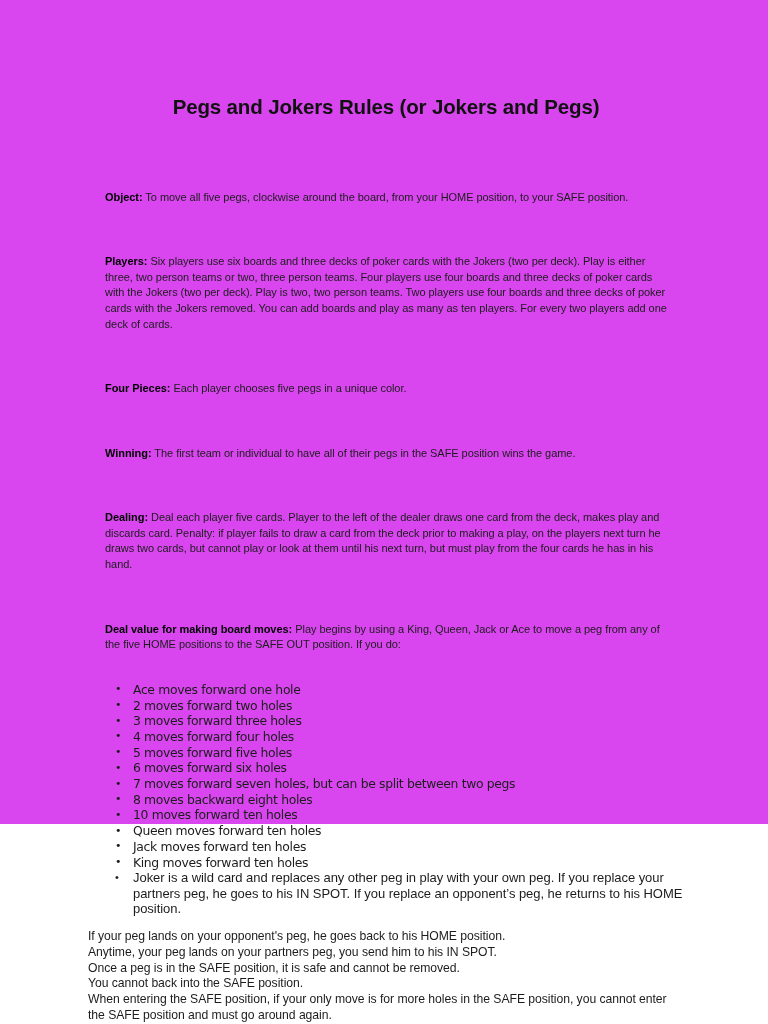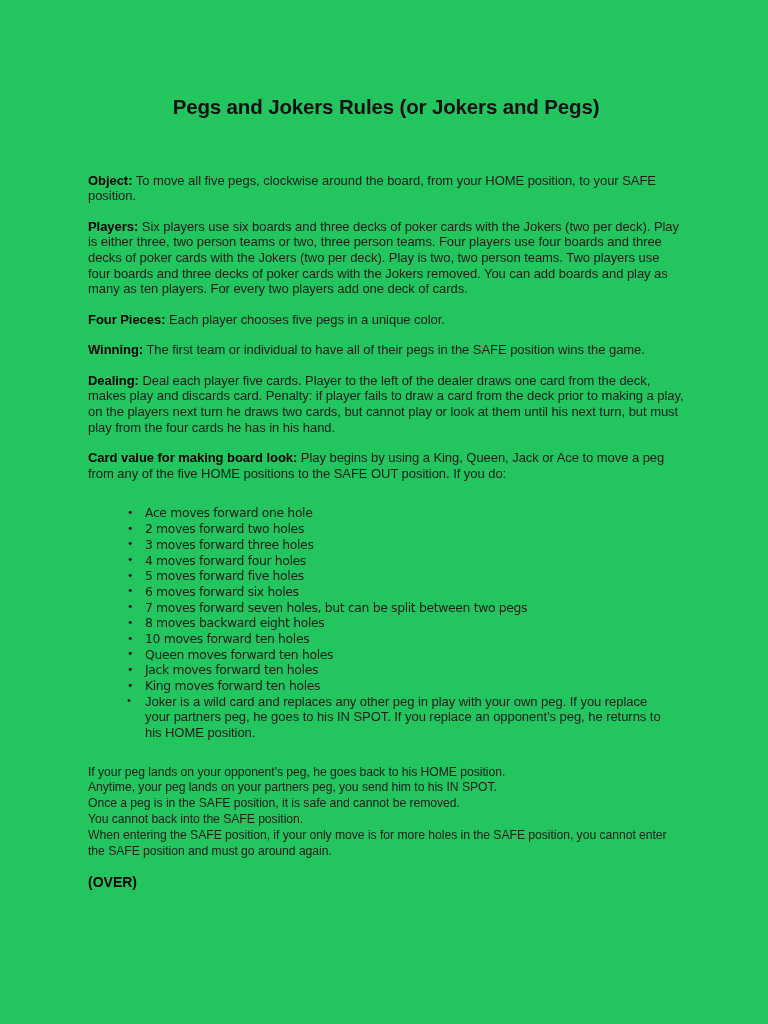--- a/index.html
+++ b/index.html
@@ -12,22 +12,22 @@
     width: 768px;
     height: 1024px;
     font-family: "Liberation Sans", sans-serif;
     color: #000000;
     overflow: hidden;
   }
 
   .page {
     position: relative;
     width: 768px;
-    height: 1024px;
-    background: #22c55e;
+    height: 824px;
+    background: #d946ef;
     box-sizing: border-box;
   }
 
   .content {
     position: absolute;
     left: 88px;
     top: 0;
     width: 596px;
   }
 
@@ -37,41 +37,41 @@
     text-align: center;
     font-size: 20.5px;
     font-weight: bold;
     letter-spacing: -0.15px;
     line-height: 1.1;
     padding-top: 96px;
     color: #111111;
   }
 
   .para {
-    font-size: 13px;
+    font-size: 11px;
     line-height: 15.6px;
     color: #1c1c1c;
     text-align: left;
-    margin: 0;
+    margin: 17px;
     letter-spacing: -0.05px;
   }
 
   .lead {
     font-weight: bold;
     color: #000000;
   }
 
   .gap-title   { height: 54px; }
   .gap-para    { height: 15px; }
   .gap-list    { height: 12px; }
   .gap-after-list { height: 12px; }
   .gap-over    { height: 16px; }
 
   ul.moves {
-    margin: 12px;
+    margin: 0;
     padding: 0;
     list-style: none;
   }
 
   ul.moves li {
     position: relative;
     padding-left: 45px;
     font-size: 12.4px;
     line-height: 15.7px;
     color: #1c1c1c;
@@ -130,21 +130,21 @@
 
     <p class="para"><span class="lead">Four Pieces:</span><span> Each player chooses five pegs in a unique color.</span></p>
     <div class="gap-para"></div>
 
     <p class="para"><span class="lead">Winning:</span><span> The first team or individual to have all of their pegs in the SAFE position wins the game.</span></p>
     <div class="gap-para"></div>
 
     <p class="para"><span class="lead">Dealing:</span><span> Deal each player five cards. Player to the left of the dealer draws one card from the deck, makes play and discards card. Penalty: if player fails to draw a card from the deck prior to making a play, on the players next turn he draws two cards, but cannot play or look at them until his next turn, but must play from the four cards he has in his hand.</span></p>
     <div class="gap-para"></div>
 
-    <p class="para"><span class="lead">Card value for making board look:</span><span> Play begins by using a King, Queen, Jack or Ace to move a peg from any of the five HOME positions to the SAFE OUT position. If you do:</span></p>
+    <p class="para"><span class="lead">Deal value for making board moves:</span><span> Play begins by using a King, Queen, Jack or Ace to move a peg from any of the five HOME positions to the SAFE OUT position. If you do:</span></p>
 
     <div class="gap-list"></div>
 
     <ul class="moves">
       <li>Ace moves forward one hole</li>
       <li>2 moves forward two holes</li>
       <li>3 moves forward three holes</li>
       <li>4 moves forward four holes</li>
       <li>5 moves forward five holes</li>
       <li>6 moves forward six holes</li>

